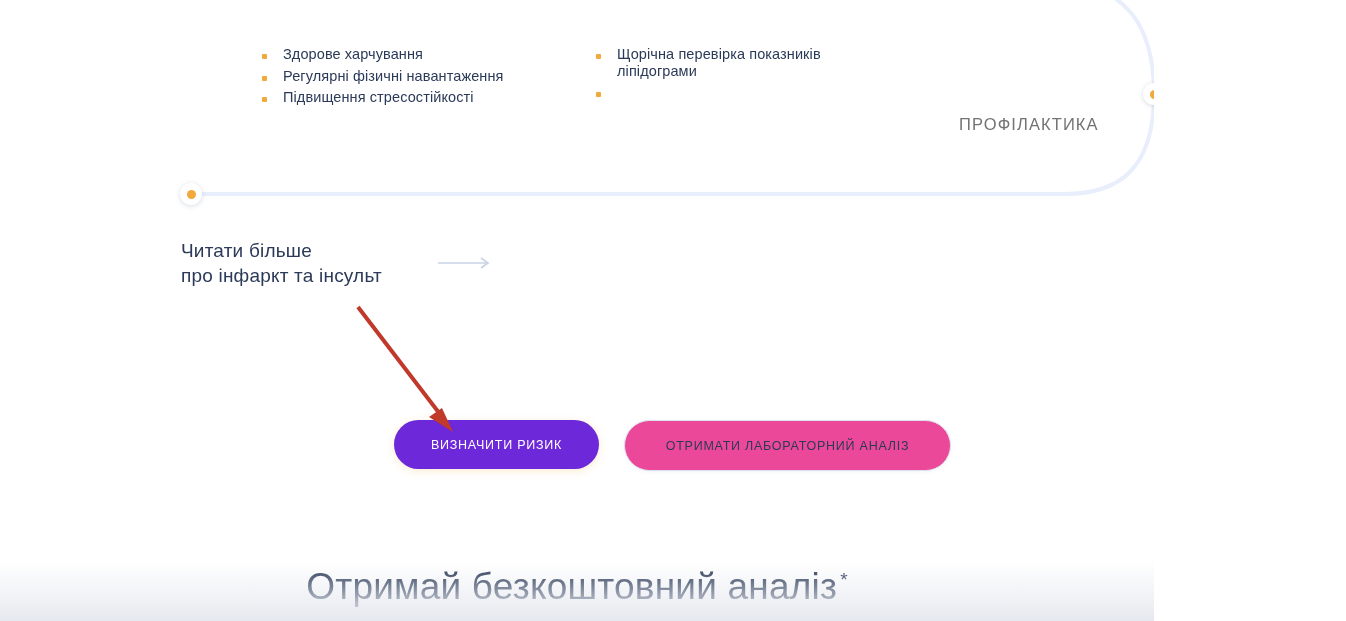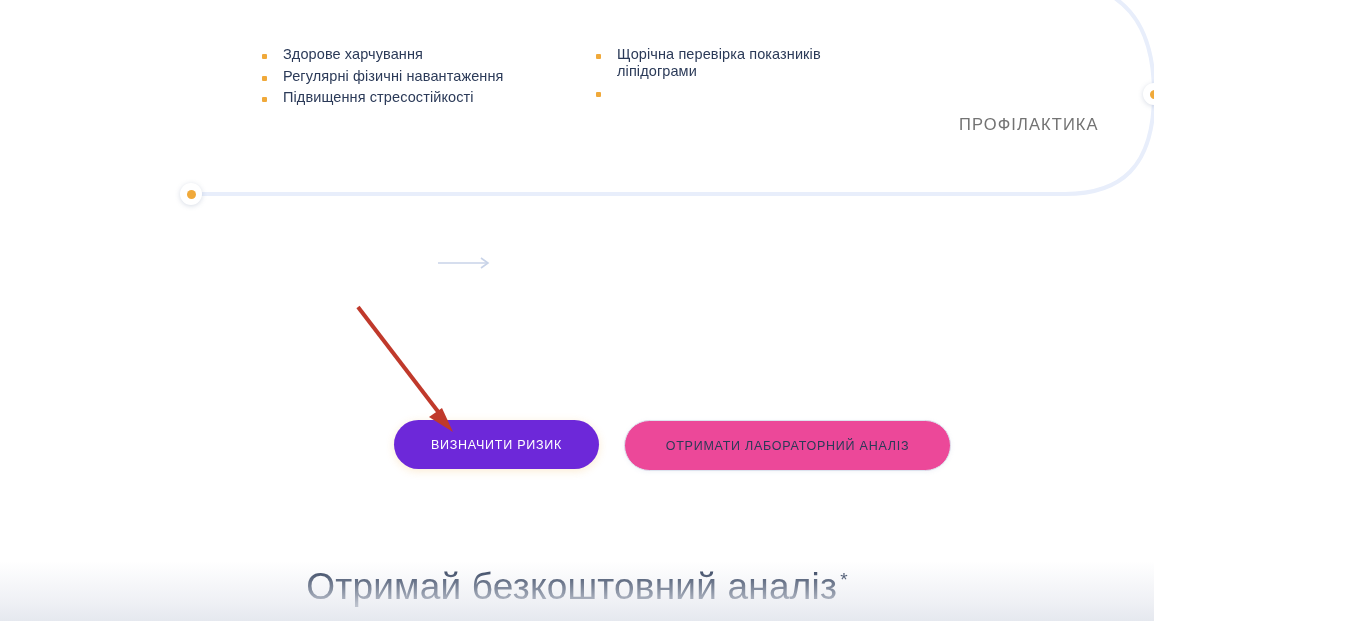--- a/index.html
+++ b/index.html
@@ -214,20 +214,24 @@
 
   <div class="stage-label">ПРОФІЛАКТИКА</div>
 
   <div class="node node-right">
     <span class="core"></span>
   </div>
   <div class="node node-left">
     <span class="core"></span>
   </div>
 
+  <div class="readmore">
+    <div>Читати більше</div>
+    <div>про інфаркт та інсульт</div>
+  </div>
   <svg class="readmore-arrow" viewBox="0 0 56 18">
     <line x1="1" y1="9" x2="50" y2="9" stroke="#c8d3e8" stroke-width="1.6"></line>
     <polyline points="44,4 51,9 44,14" fill="none" stroke="#c8d3e8" stroke-width="1.6"></polyline>
   </svg>
 
   <div class="btn btn-primary">ВИЗНАЧИТИ РИЗИК</div>
   <div class="btn btn-outline">ОТРИМАТИ ЛАБОРАТОРНИЙ АНАЛІЗ</div>
 
   <div class="headline">
     <span>Отримай безкоштовний аналіз</span><span class="star">*</span>

